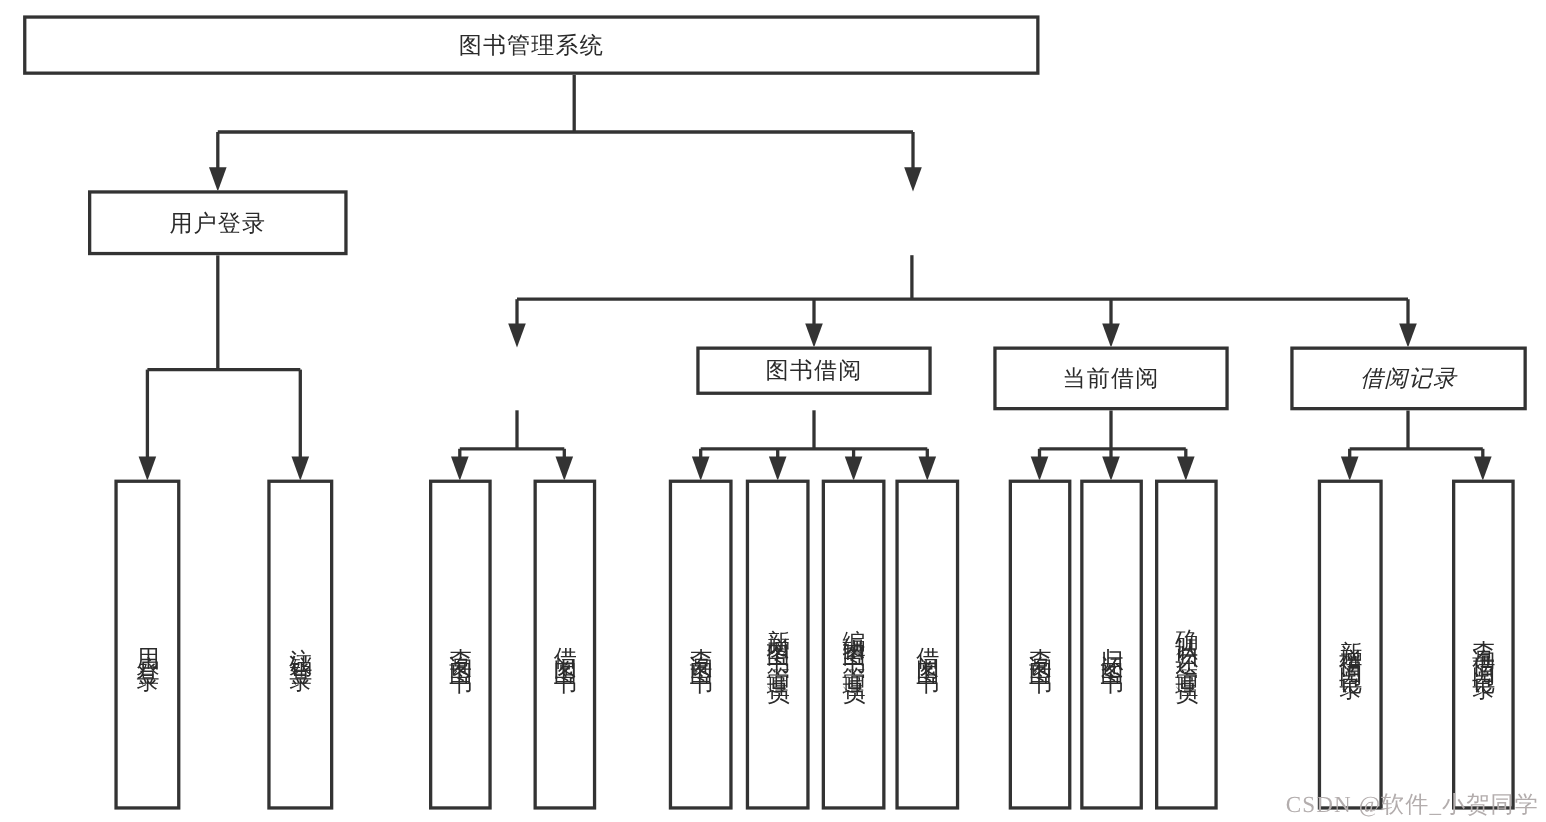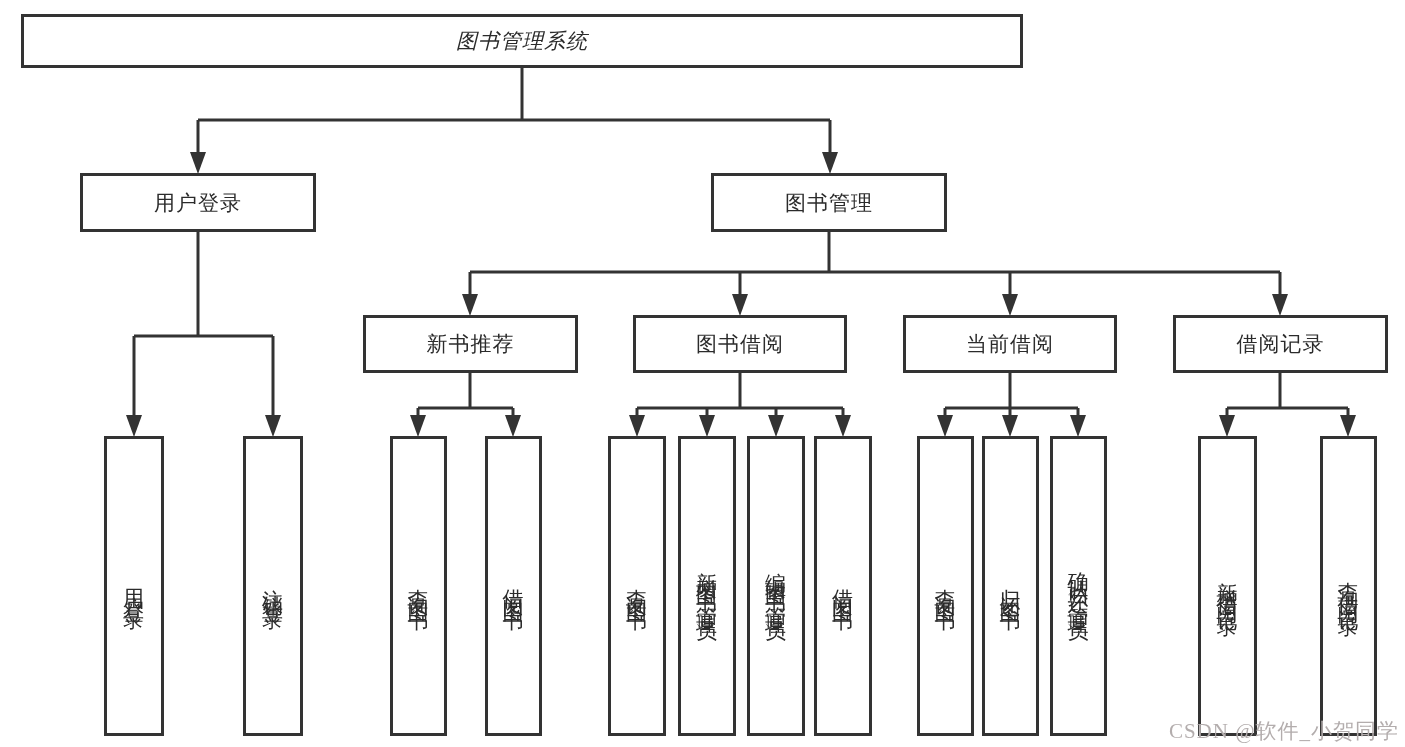--- a/index.html
+++ b/index.html
@@ -111,29 +111,27 @@
     <polygon points="1070,415 1086,415 1078,437"></polygon>
 
     <path d="M1280 373 L1280 408"></path>
     <path d="M1227 408 L1348 408"></path>
     <path d="M1227 408 L1227 422"></path>
     <polygon points="1219,415 1235,415 1227,437"></polygon>
     <path d="M1348 408 L1348 422"></path>
     <polygon points="1340,415 1356,415 1348,437"></polygon>
   </svg>
 
-  <div class="box" style="left:21px;top:14px;width:1002px;height:54px;font-style:italic;">图书管理系统</div>
+  <div class="box" style="left:21px;top:14px;width:924px;height:54px;">图书管理系统</div>
 
   <div class="box" style="left:80px;top:173px;width:236px;height:59px;">用户登录</div>
-  <div class="box" style="left:711px;top:173px;width:236px;height:59px;">图书管理</div>
 
-  <div class="box" style="left:363px;top:315px;width:215px;height:58px;">新书推荐</div>
-  <div class="box" style="left:633px;top:315px;width:214px;height:58px;">图书借阅</div>
+  <div class="box" style="left:633px;top:315px;width:214px;height:44px;">图书借阅</div>
   <div class="box" style="left:903px;top:315px;width:214px;height:58px;font-family:Liberation Serif, serif;">当前借阅</div>
-  <div class="box" style="left:1173px;top:315px;width:215px;height:58px;">借阅记录</div>
+  <div class="box" style="left:1173px;top:315px;width:215px;height:58px;font-style:italic;">借阅记录</div>
 
   <div class="box leaf" style="left:104px;top:436px;width:60px;height:300px;">用户登录</div>
   <div class="box leaf" style="left:243px;top:436px;width:60px;height:300px;">注销登录</div>
 
   <div class="box leaf" style="left:390px;top:436px;width:57px;height:300px;">查询图书</div>
   <div class="box leaf" style="left:485px;top:436px;width:57px;height:300px;">借阅图书</div>
 
   <div class="box leaf" style="left:608px;top:436px;width:58px;height:300px;">查询图书</div>
   <div class="box leaf" style="left:678px;top:436px;width:58px;height:300px;">新增图书（管理员）</div>
   <div class="box leaf" style="left:747px;top:436px;width:58px;height:300px;">编辑图书（管理员）</div>

